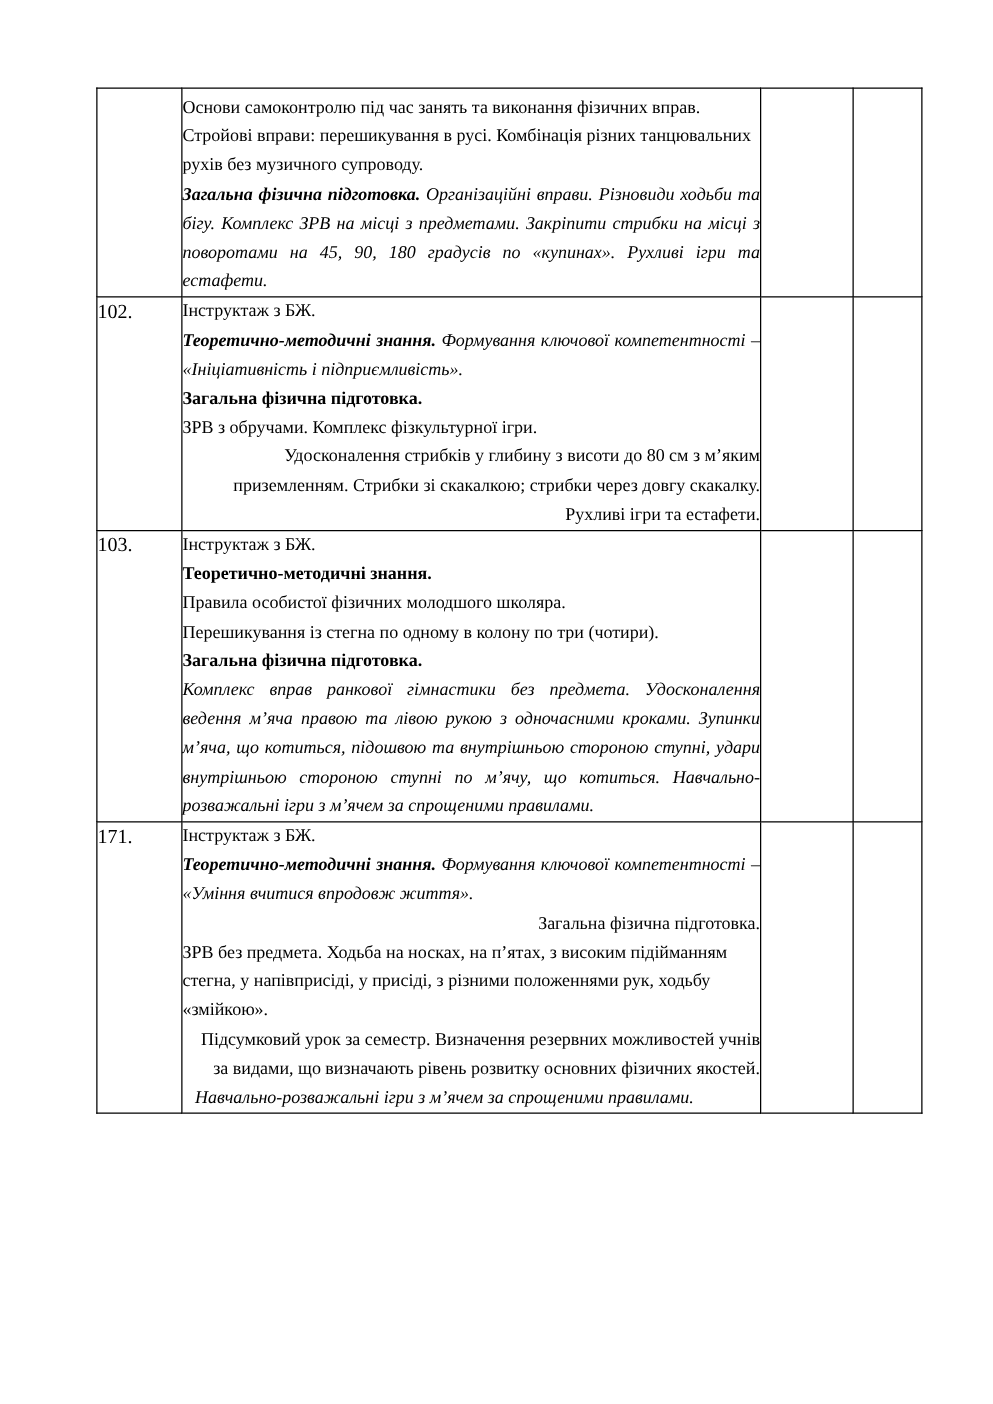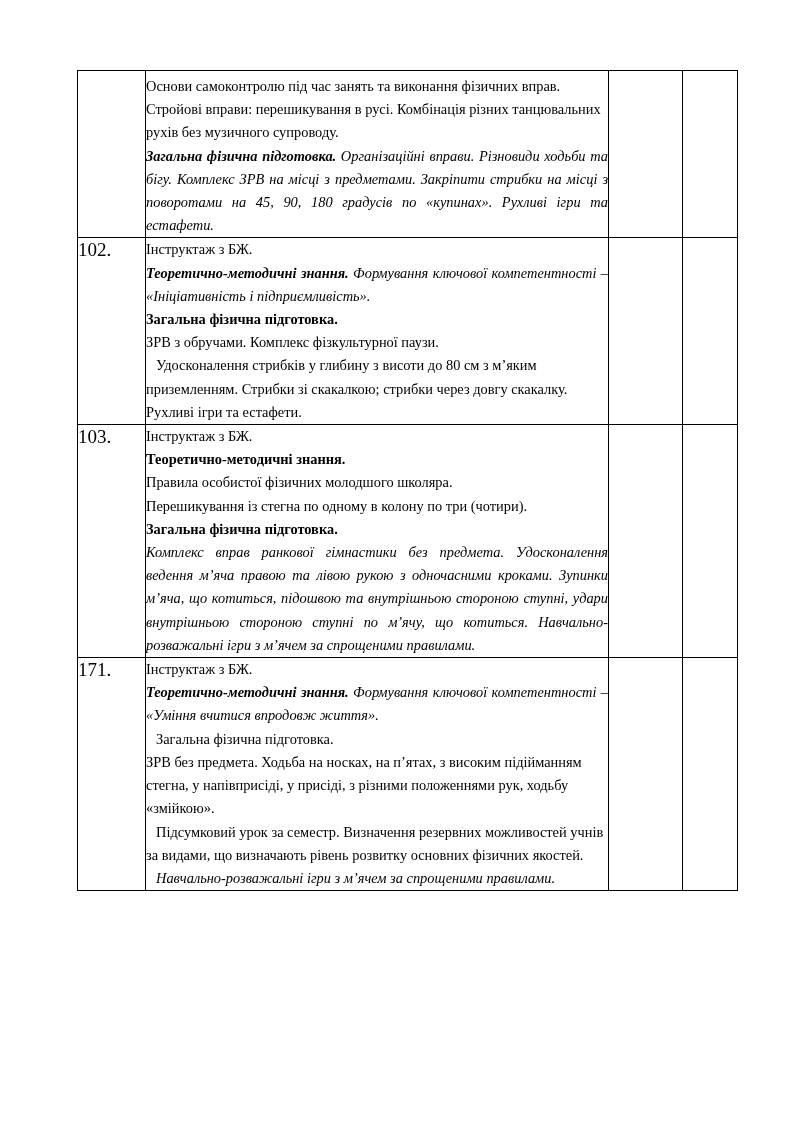--- a/index.html
+++ b/index.html
@@ -41,21 +41,21 @@
   }
 
   
   col.c-num   { width: 68px; }
   col.c-body  { width: 463px; }
   col.c-date  { width: 74px; }
   col.c-note  { width: 55px; }
 
   .cell-num {
     padding: 3px 0 0 4px;
-    font-size: 19px;
+    font-size: 16px;
     line-height: 23.2px;
     white-space: nowrap;
   }
 
   .cell-body {
     padding: 3px 5px 2px 6px;
     font-size: 14.4px;
     line-height: 23.2px;
   }
 
@@ -67,20 +67,21 @@
     margin: 0;
     text-align: left;
   }
   .para.justify {
     text-align: justify;
     text-align-last: left;
     font-style: italic;
   }
   .para.indent {
     text-indent: 10px;
+    text-align: right;
   }
   .b { font-weight: bold; }
 
   
   .r-first .cell-body { padding-top: 4px; }
 </style>
 </head>
 <body>
 
 <div class="page">
@@ -100,21 +101,21 @@
           </td>
           <td class="cell-blank"></td>
           <td class="cell-blank"></td>
         </tr>
         <tr>
           <td class="cell-num">102.</td>
           <td class="cell-body">
             <p class="para"><span>Інструктаж з БЖ.</span></p>
             <p class="para justify"><span class="b">Теоретично-методичні знання.</span><span> Формування ключової компетентності – «Ініціативність і підприємливість».</span></p>
             <p class="para"><span class="b">Загальна фізична підготовка.</span></p>
-            <p class="para"><span>ЗРВ з обручами. Комплекс фізкультурної паузи.</span></p>
+            <p class="para"><span>ЗРВ з обручами. Комплекс фізкультурної ігри.</span></p>
             <p class="para indent"><span>Удосконалення стрибків у глибину з висоти до 80 см з м’яким приземленням. Стрибки зі скакалкою; стрибки через довгу скакалку. Рухливі ігри та естафети.</span></p>
           </td>
           <td class="cell-blank"></td>
           <td class="cell-blank"></td>
         </tr>
         <tr>
           <td class="cell-num">103.</td>
           <td class="cell-body">
             <p class="para"><span>Інструктаж з БЖ.</span></p>
             <p class="para"><span class="b">Теоретично-методичні знання.</span></p>

